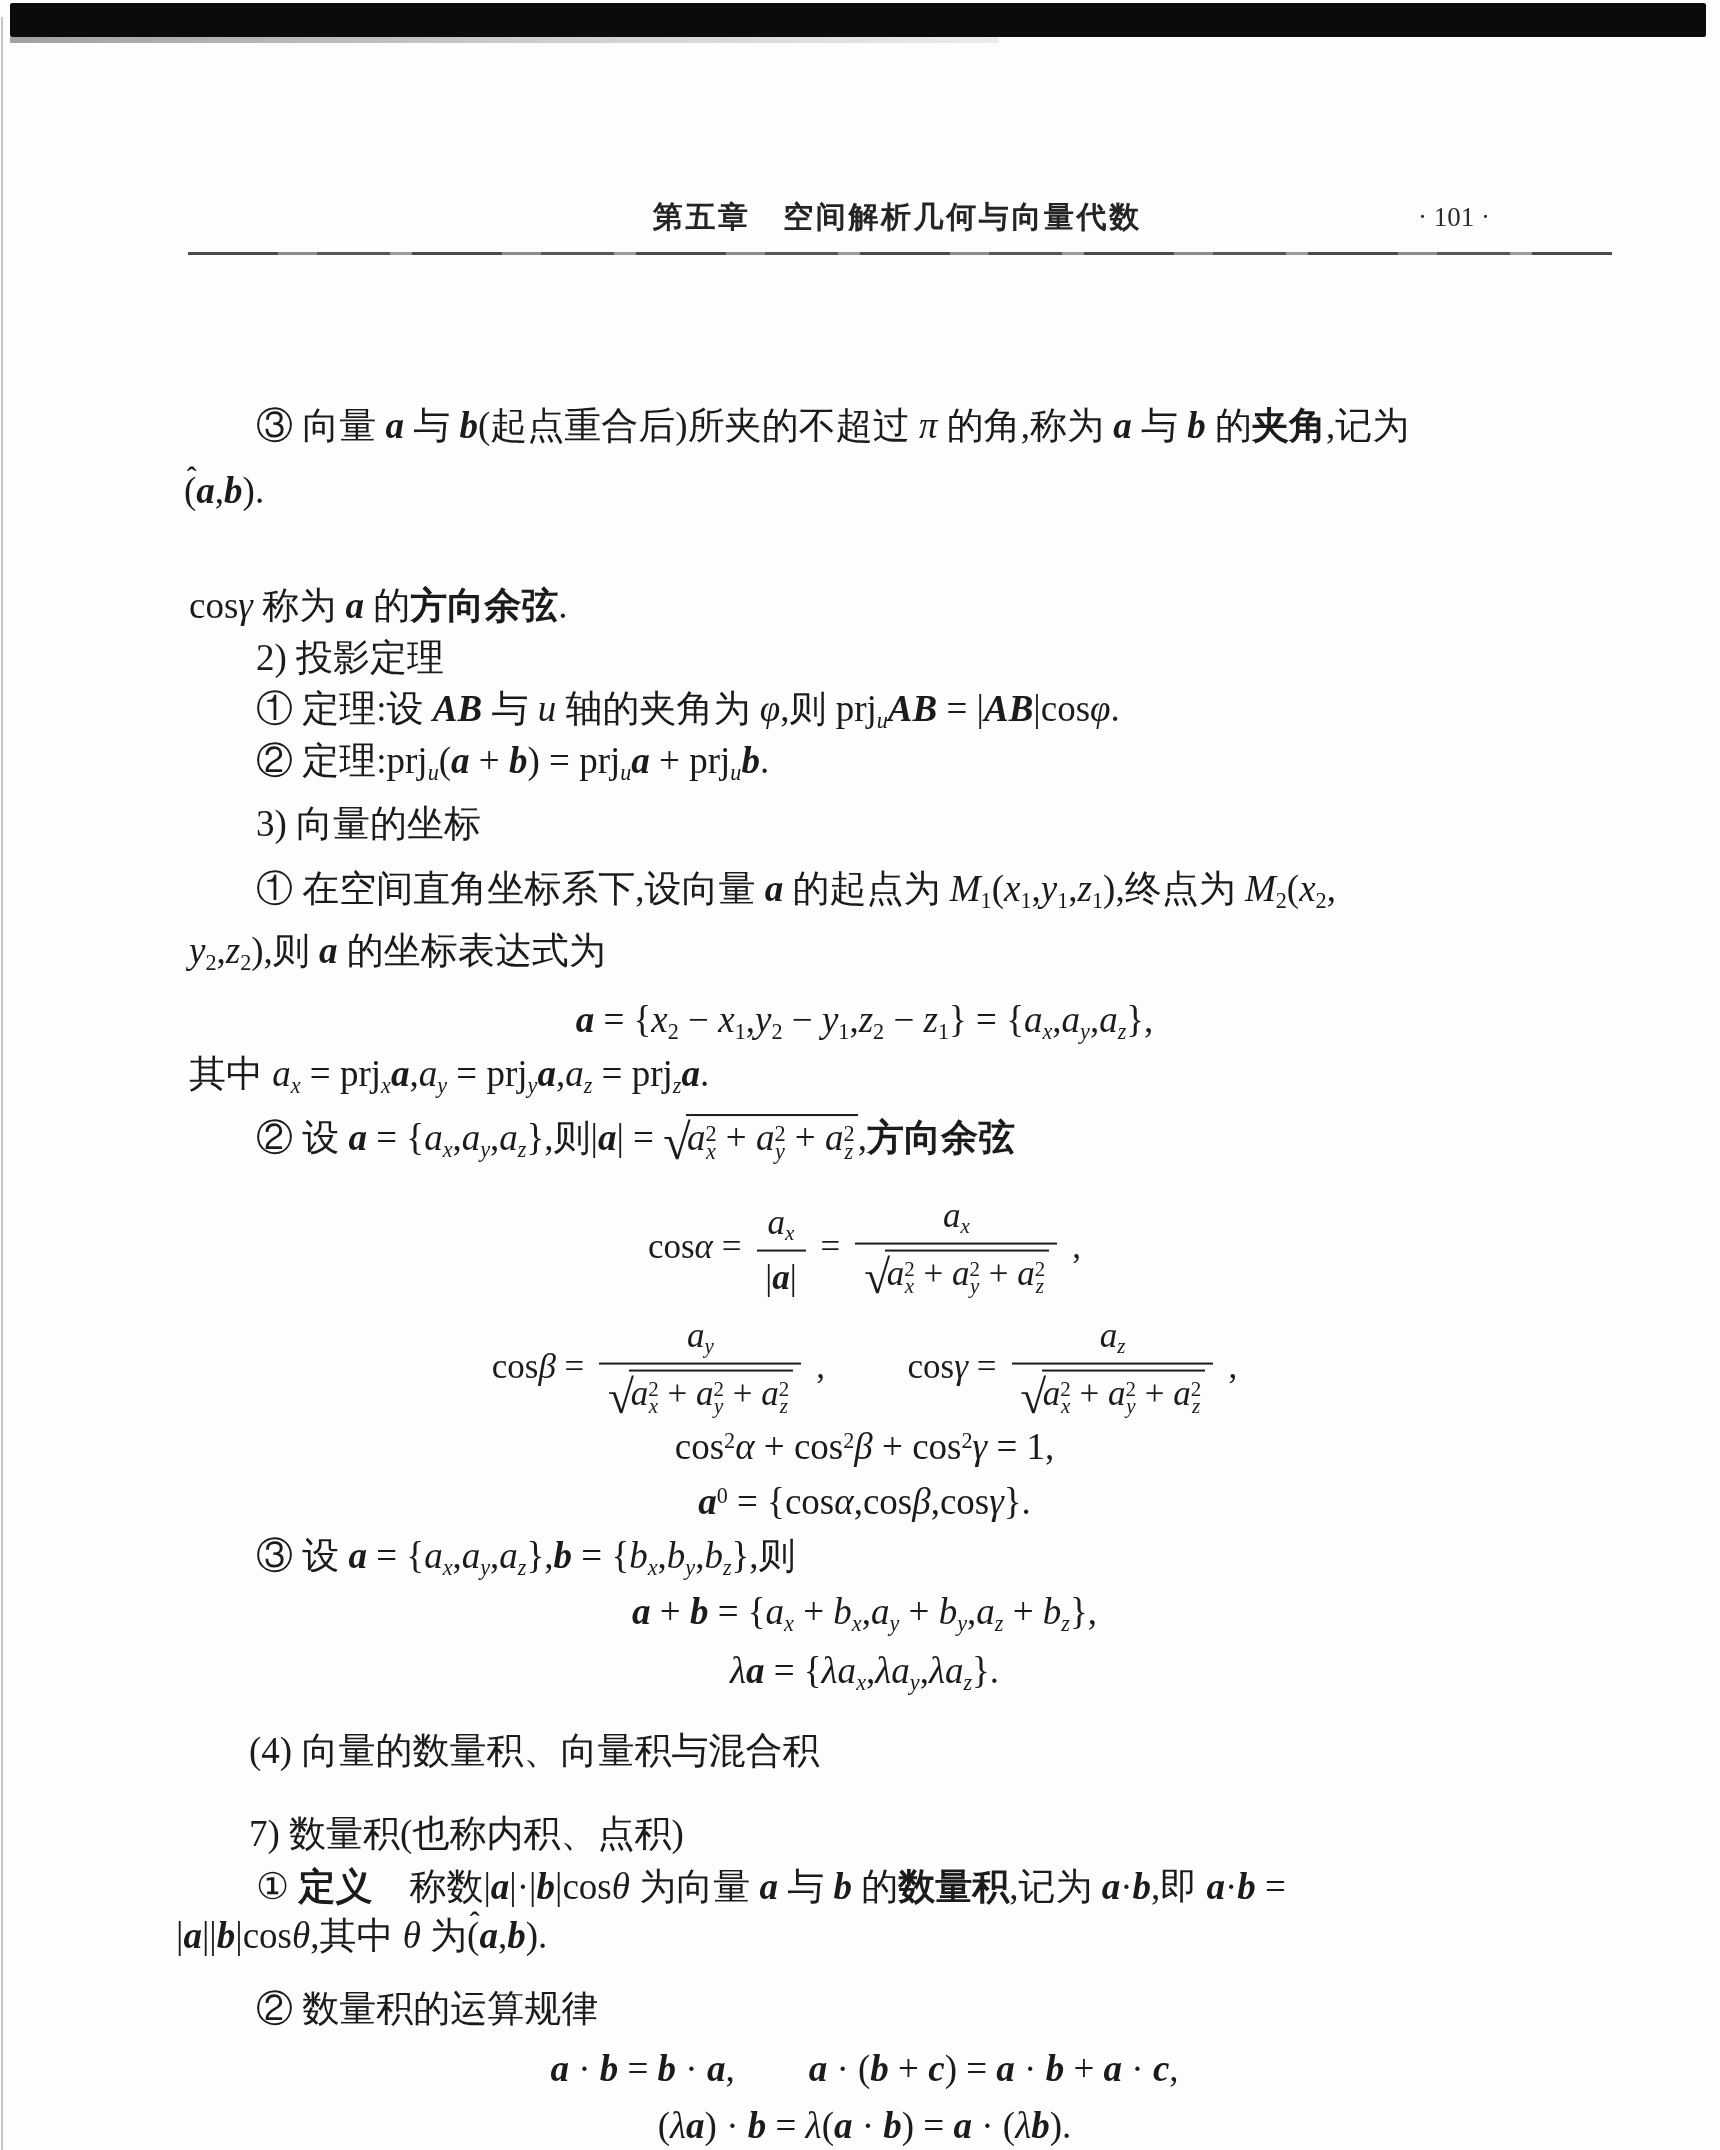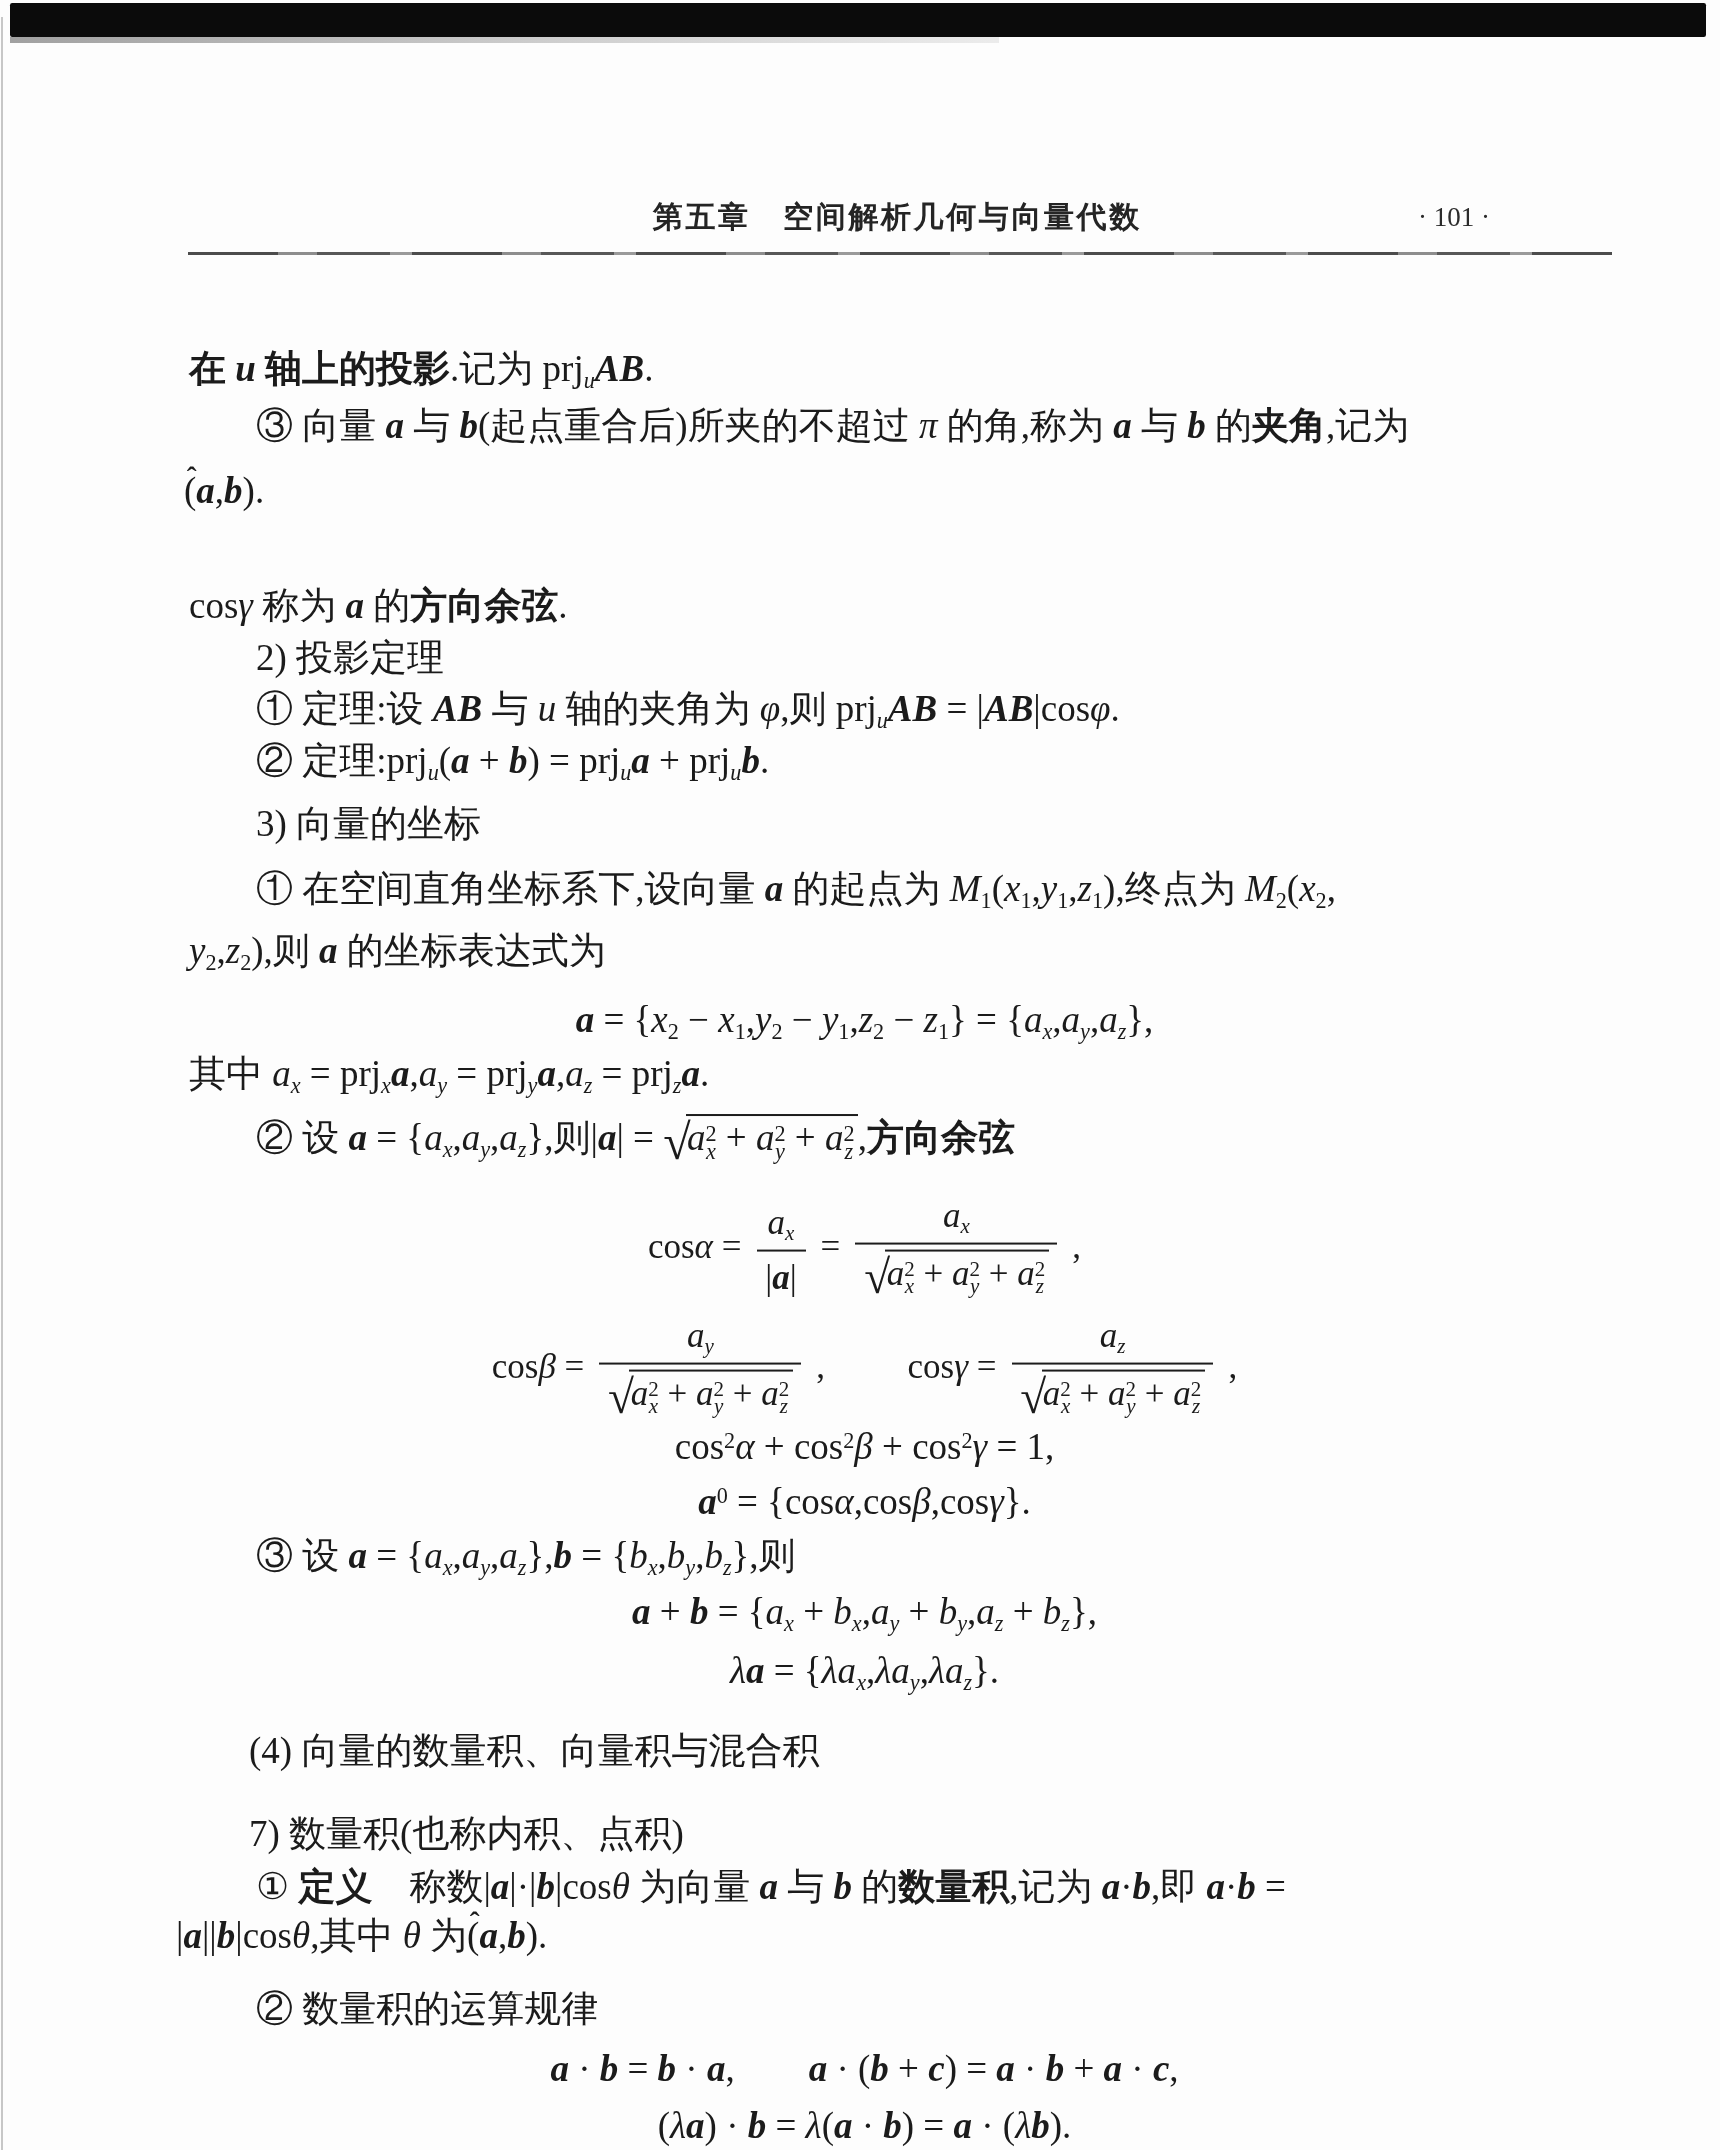--- a/index.html
+++ b/index.html
@@ -46,21 +46,20 @@
   <div class="scan-bar-top"></div>
   <div class="scan-bar-smudge"></div>
   <div class="scan-edge-left"></div>
 
   <header class="running-head">
     <span class="chap">第五章　空间解析几何与向量代数</span>
     <span class="pageno">· 101 ·</span>
   </header>
   <div class="head-rule"></div>
 
-  <div class="tl" style="top:371px;left:189px"><span class="b">在 <span class="bi">u</span> 轴上的投影</span>.记为 prj<span class="sub"><span class="i">u</span></span><span class="bi">AB</span>.</div>
   <div class="tl" style="top:426px;left:256px">③ 向量 <span class="bi">a</span> 与 <span class="bi">b</span>(起点重合后)所夹的不超过 <span class="i">π</span> 的角,称为 <span class="bi">a</span> 与 <span class="bi">b</span> 的<span class="b">夹角</span>,记为</div>
   <div class="tl" style="top:491px;left:184px">(<span class="bi">a</span><span class="hat">ˆ</span>,<span class="bi">b</span>).</div>
   <div class="tl" style="top:606px;left:189px">cos<span class="i">γ</span> 称为 <span class="bi">a</span> 的<span class="b">方向余弦</span>.</div>
   <div class="tl" style="top:658px;left:256px">2) 投影定理</div>
   <div class="tl" style="top:711px;left:256px">① 定理:设 <span class="bi">AB</span> 与 <span class="i">u</span> 轴的夹角为 <span class="i">φ</span>,则 prj<span class="sub"><span class="i">u</span></span><span class="bi">AB</span> = |<span class="bi">AB</span>|cos<span class="i">φ</span>.</div>
   <div class="tl" style="top:763px;left:256px">② 定理:prj<span class="sub"><span class="i">u</span></span>(<span class="bi">a</span> + <span class="bi">b</span>) = prj<span class="sub"><span class="i">u</span></span><span class="bi">a</span> + prj<span class="sub"><span class="i">u</span></span><span class="bi">b</span>.</div>
   <div class="tl" style="top:824px;left:256px">3) 向量的坐标</div>
   <div class="tl" style="top:891px;left:256px">① 在空间直角坐标系下,设向量 <span class="bi">a</span> 的起点为 <span class="i">M</span><span class="sub">1</span>(<span class="i">x</span><span class="sub">1</span>,<span class="i">y</span><span class="sub">1</span>,<span class="i">z</span><span class="sub">1</span>),终点为 <span class="i">M</span><span class="sub">2</span>(<span class="i">x</span><span class="sub">2</span>,</div>
   <div class="tl" style="top:953px;left:189px"><span class="i">y</span><span class="sub">2</span>,<span class="i">z</span><span class="sub">2</span>),则 <span class="bi">a</span> 的坐标表达式为</div>
   <div class="tl ctr" style="top:1022px"><span class="bi">a</span> = {<span class="i">x</span><span class="sub">2</span> − <span class="i">x</span><span class="sub">1</span>,<span class="i">y</span><span class="sub">2</span> − <span class="i">y</span><span class="sub">1</span>,<span class="i">z</span><span class="sub">2</span> − <span class="i">z</span><span class="sub">1</span>} = {<span class="i">a</span><span class="sub"><span class="i">x</span></span>,<span class="i">a</span><span class="sub"><span class="i">y</span></span>,<span class="i">a</span><span class="sub"><span class="i">z</span></span>},</div>

